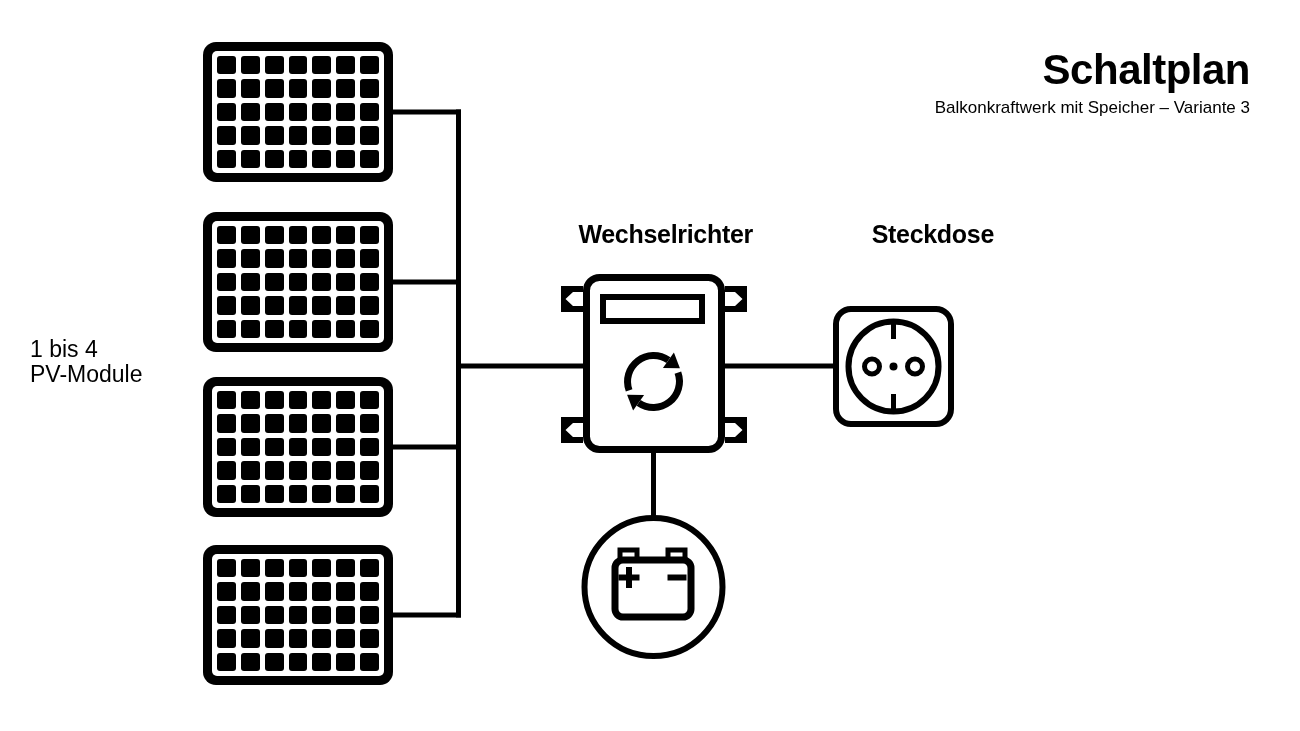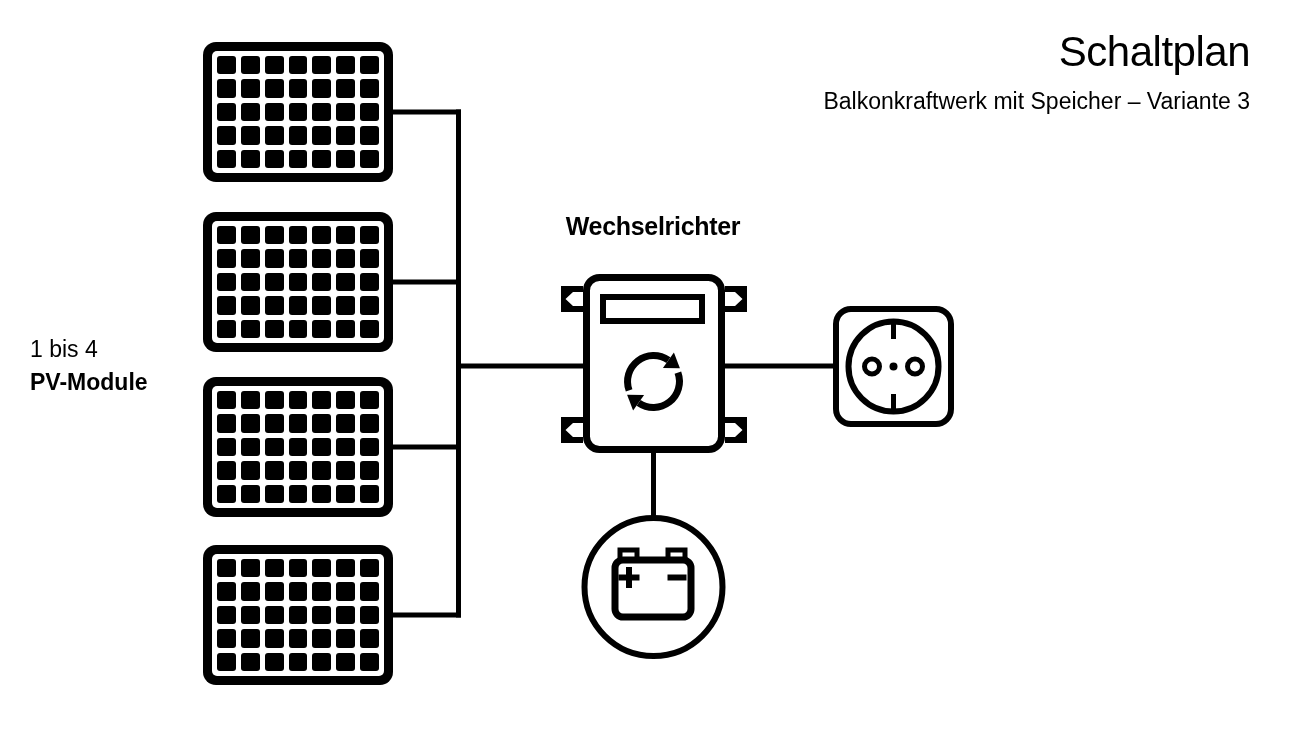--- a/index.html
+++ b/index.html
@@ -11,55 +11,56 @@
     background: #ffffff;
     overflow: hidden;
     font-family: "Liberation Sans", sans-serif;
     color: #000;
   }
   svg.artwork { position: absolute; left: 0; top: 0; }
 
   
   .title {
     position: absolute;
-    top: 31px;
+    top: 49px;
     right: 50px;
     font-size: 42px;
-    font-weight: normal;
+    font-weight: bold;
     letter-spacing: -0.5px;
     line-height: 1;
     white-space: nowrap;
   }
   .subtitle {
     position: absolute;
-    top: 88px;
+    top: 98px;
     right: 50px;
-    font-size: 23px;
+    font-size: 17px;
     font-weight: normal;
     line-height: 1.2;
     white-space: nowrap;
   }
   .pv-label {
     position: absolute;
     left: 30px;
     top: 337px;
     width: 150px;
     text-align: left;
     font-size: 23px;
     line-height: 1.1;
   }
-  .pv-label .line2 { font-weight: bold; margin-top: 8px; }
+  .pv-label .line2 { font-weight: normal; }
   .comp-label {
     position: absolute;
     width: 200px;
-    text-align: center;
+    text-align: right;
     font-size: 25px;
     font-weight: bold;
     letter-spacing: -0.3px;
     white-space: nowrap;
+    margin-top: 8px;
   }
   .label-inverter { left: 553px; top: 212px; }
   .label-socket   { left: 794px; top: 212px; }
   .label-battery  { left: 554px; top: 670px; }
 
   
   .panel {
     position: absolute;
     left: 203px;
     width: 190px;
@@ -312,14 +313,15 @@
 
   <h1 class="title">Schaltplan</h1>
   <p class="subtitle">Balkonkraftwerk mit Speicher – Variante 3</p>
 
   <div class="pv-label">
     <div class="line1">1 bis 4</div>
     <div class="line2">PV-Module</div>
   </div>
 
   <div class="comp-label label-inverter">Wechselrichter</div>
+  <div class="comp-label label-socket">Steckdose</div>
 
 </div>
 
 </body></html>

